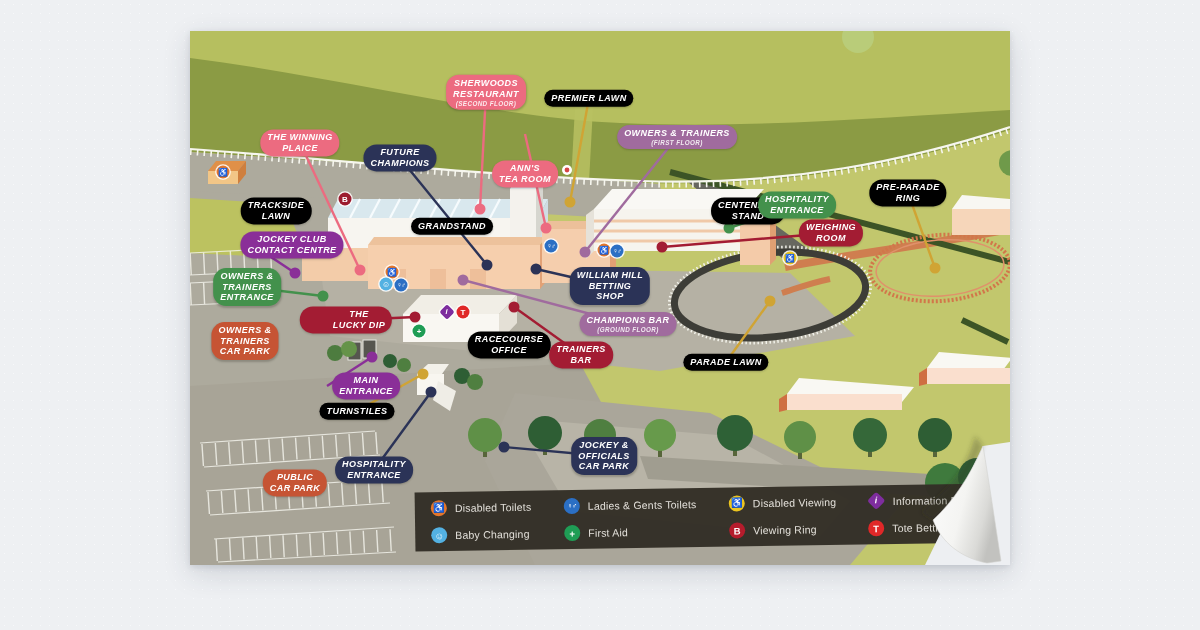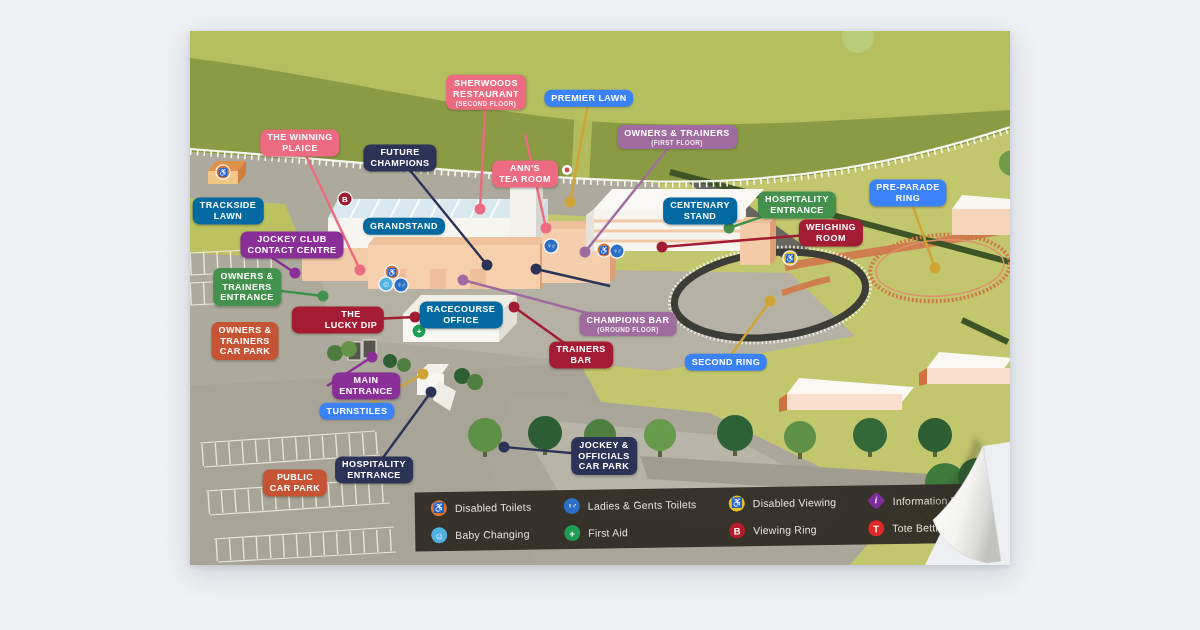--- a/index.html
+++ b/index.html
@@ -20,32 +20,33 @@
     box-shadow:0 8px 26px rgba(40,50,70,.16),0 2px 6px rgba(40,50,70,.12);
   }
   .page svg.terrain{position:absolute;left:0;top:0;}
   #overlay{position:absolute;left:0;top:0;pointer-events:none;}
   #chips{position:absolute;left:0;top:0;width:100%;height:100%;}
   #labels{position:absolute;left:0;top:0;width:100%;height:100%;}
 
   
   .map-label{
     position:absolute;transform:translate(-50%,-50%);
-    padding:3px 7px 3px;border-radius:7px;text-align:center;color:#fff;
+    padding:3px 7px 3px;border-radius:13px;text-align:center;color:#fff;
     box-shadow:0 1px 2px rgba(40,40,30,.25);
+    font-style:italic;
   }
   .map-label .lt{
     font-size:9px;font-weight:700;letter-spacing:.45px;line-height:1.18;
     white-space:pre-line;
   }
   .map-label .ls{font-size:6.3px;font-weight:700;letter-spacing:.4px;opacity:.85;margin-top:.5px;}
   .c-pink{background:#ec6b80;}
-  .c-gold{background:#3b82f6;}
+  .c-gold{background:#000000;}
   .c-navy{background:#2b3357;}
-  .c-gray{background:#0369a1;}
+  .c-gray{background:#000000;margin-left:48px;}
   .c-purple{background:#8a2f98;margin-left:39px;}
   .c-mauve{background:#a06b9e;}
   .c-green{background:#43914c;}
   .c-crimson{background:#a31c33;}
   .c-terracotta{background:#c65434;}
 
   
   .chip{
     position:absolute;transform:translate(-50%,-50%);
     width:13px;height:13px;border-radius:50%;
@@ -400,38 +401,43 @@
 ENTRANCE</div>
         </div>
         <div class="map-label c-gold" style="left: 718px; top: 162px;">
           <div class="lt">PRE-PARADE
 RING</div>
         </div>
         <div class="map-label c-crimson" style="left: 641px; top: 202px;">
           <div class="lt">WEIGHING
 ROOM</div>
         </div>
+        <div class="map-label c-navy" style="left: 420px; top: 255px;">
+          <div class="lt">WILLIAM HILL
+BETTING
+SHOP</div>
+        </div>
         <div class="map-label c-mauve" style="left: 438px; top: 293px;">
           <div class="lt">CHAMPIONS BAR</div>
           <div class="ls">(GROUND FLOOR)</div>
         </div>
-        <div class="map-label c-crimson" style="left: 148px; top: 289px; padding-left: 33px;">
+        <div class="map-label c-crimson" style="left: 156px; top: 289px; padding-left: 33px;">
           <div class="lt">THE
 LUCKY DIP</div>
         </div>
-        <div class="map-label c-gray" style="left: 271px; top: 284px;">
+        <div class="map-label c-gray" style="left: 271px; top: 314px;">
           <div class="lt">RACECOURSE
 OFFICE</div>
         </div>
         <div class="map-label c-crimson" style="left: 391px; top: 324px;">
           <div class="lt">TRAINERS
 BAR</div>
         </div>
         <div class="map-label c-gold" style="left: 536px; top: 331px;">
-          <div class="lt">SECOND RING</div>
+          <div class="lt">PARADE LAWN</div>
         </div>
         <div class="map-label c-purple" style="left: 137px; top: 355px;">
           <div class="lt">MAIN
 ENTRANCE</div>
         </div>
         <div class="map-label c-gold" style="left: 167px; top: 380px;">
           <div class="lt">TURNSTILES</div>
         </div>
         <div class="map-label c-navy" style="left: 184px; top: 439px;">
           <div class="lt">HOSPITALITY

